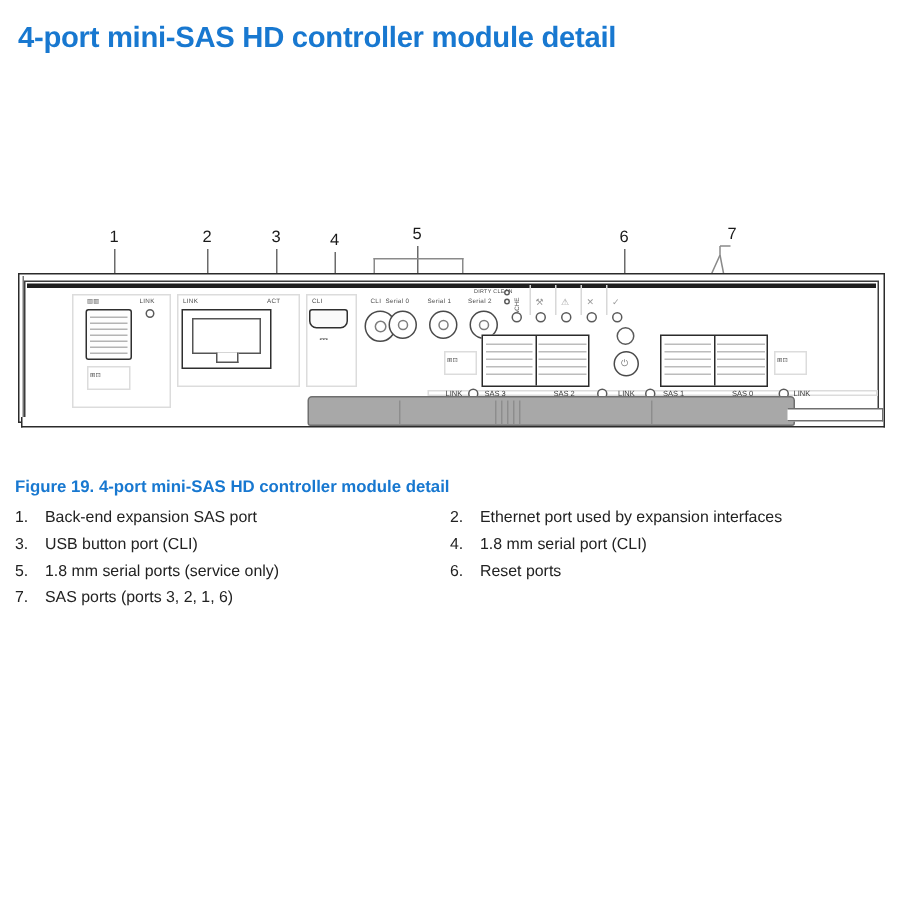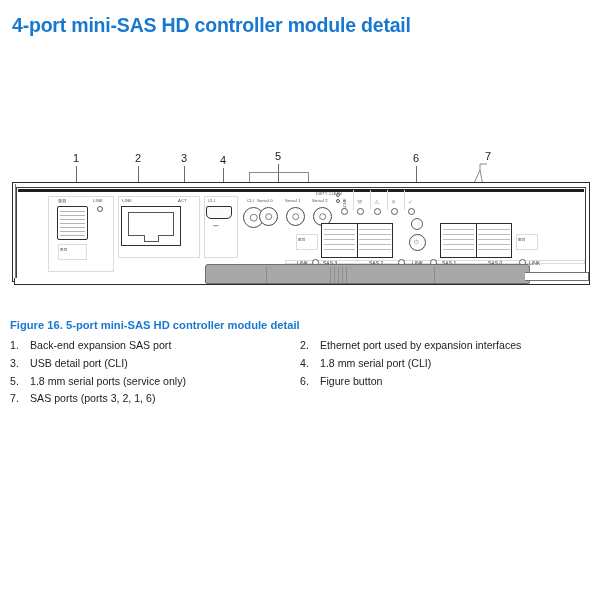--- a/index.html
+++ b/index.html
@@ -496,54 +496,54 @@
     <div class="handle-groove" style="left:128px;"></div>
     <div class="handle-groove" style="left:132px;"></div>
     <div class="handle-groove" style="left:136px;"></div>
     <div class="handle-groove" style="left:140px;"></div>
     <div class="handle-groove" style="left:228px;"></div>
   </div>
   <div id="handle-tail"></div>
 
 </div>
 
-<div id="caption">Figure 16. 5-port mini-SAS HD controller module detail</div>
+<div id="caption">Figure 19. 4-port mini-SAS HD controller module detail</div>
 
 <div id="legend">
 
   <div class="legend-row">
     <div class="legend-cell">
       <span class="legend-idx">1.</span>
       <span class="legend-text">Back-end expansion SAS port</span>
     </div>
     <div class="legend-cell">
       <span class="legend-idx">2.</span>
       <span class="legend-text">Ethernet port used by expansion interfaces</span>
     </div>
   </div>
 
   <div class="legend-row">
     <div class="legend-cell">
       <span class="legend-idx">3.</span>
-      <span class="legend-text">USB detail port (CLI)</span>
+      <span class="legend-text">USB button port (CLI)</span>
     </div>
     <div class="legend-cell">
       <span class="legend-idx">4.</span>
       <span class="legend-text">1.8 mm serial port (CLI)</span>
     </div>
   </div>
 
   <div class="legend-row">
     <div class="legend-cell">
       <span class="legend-idx">5.</span>
       <span class="legend-text">1.8 mm serial ports (service only)</span>
     </div>
     <div class="legend-cell">
       <span class="legend-idx">6.</span>
-      <span class="legend-text">Figure button</span>
+      <span class="legend-text">Reset ports</span>
     </div>
   </div>
 
   <div class="legend-row">
     <div class="legend-cell">
       <span class="legend-idx">7.</span>
       <span class="legend-text">SAS ports (ports 3, 2, 1, 6)</span>
     </div>
     <div class="legend-cell">
       <span class="legend-idx"></span>

